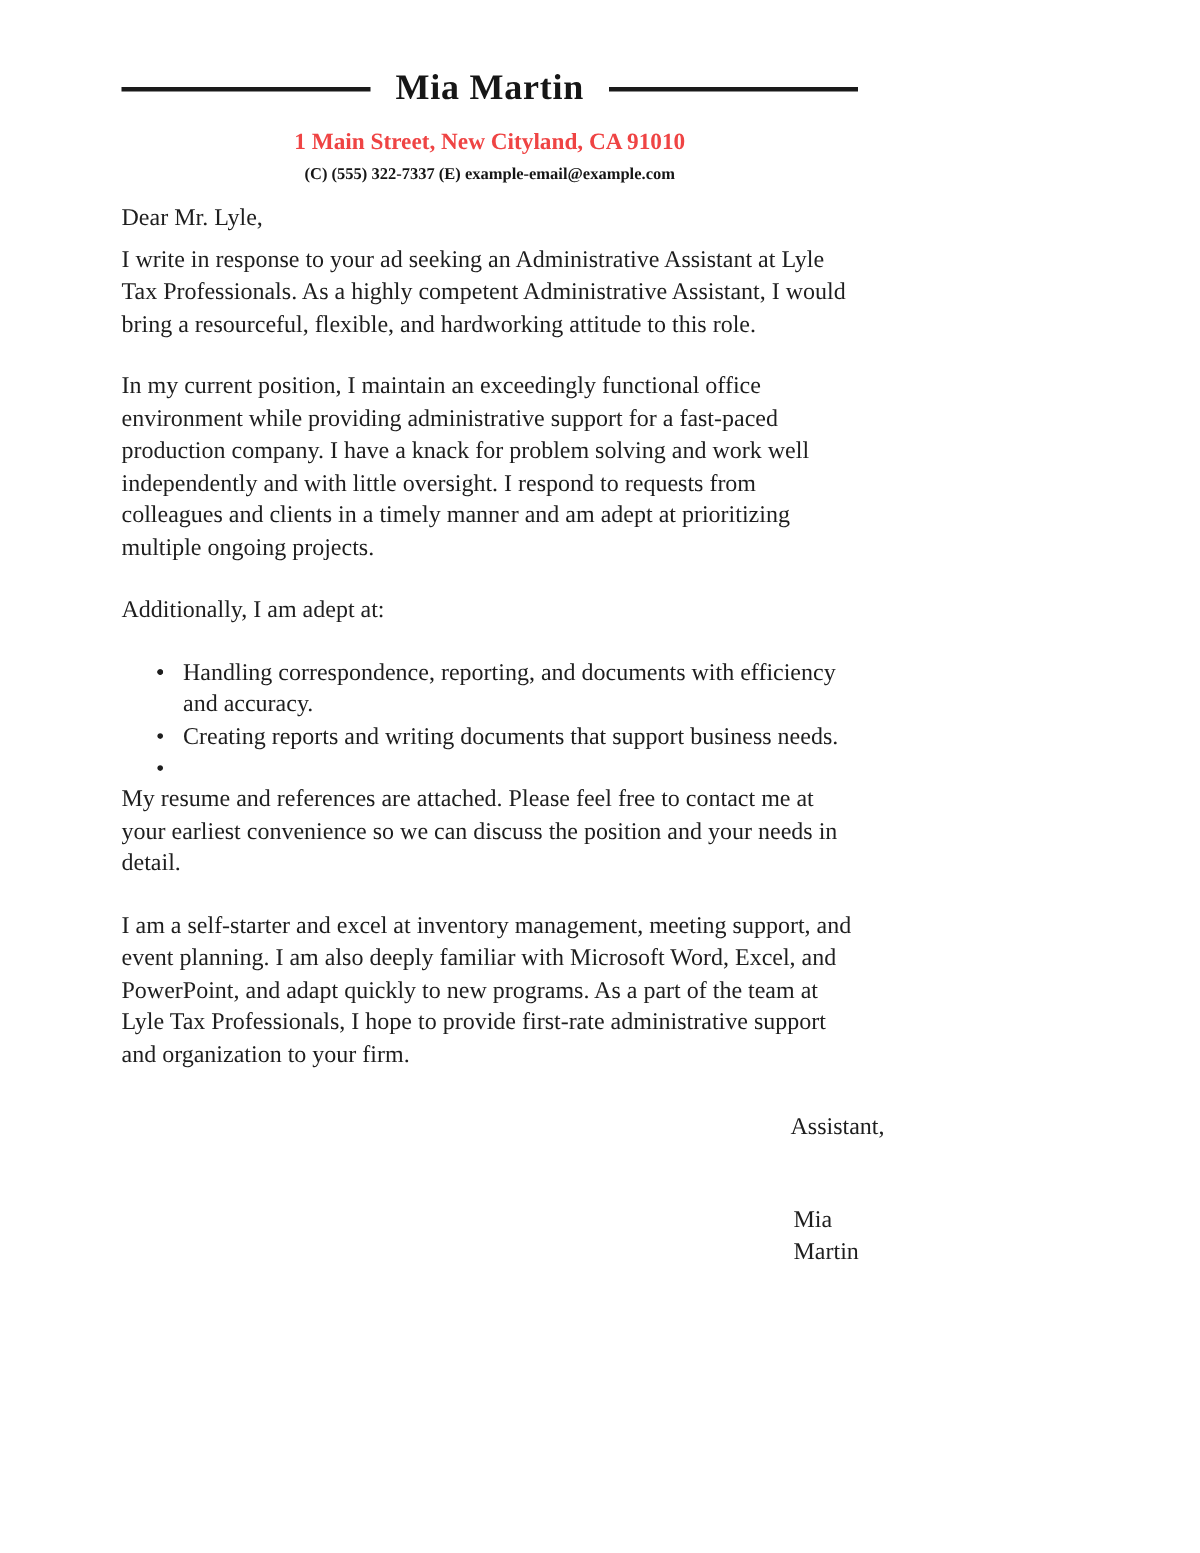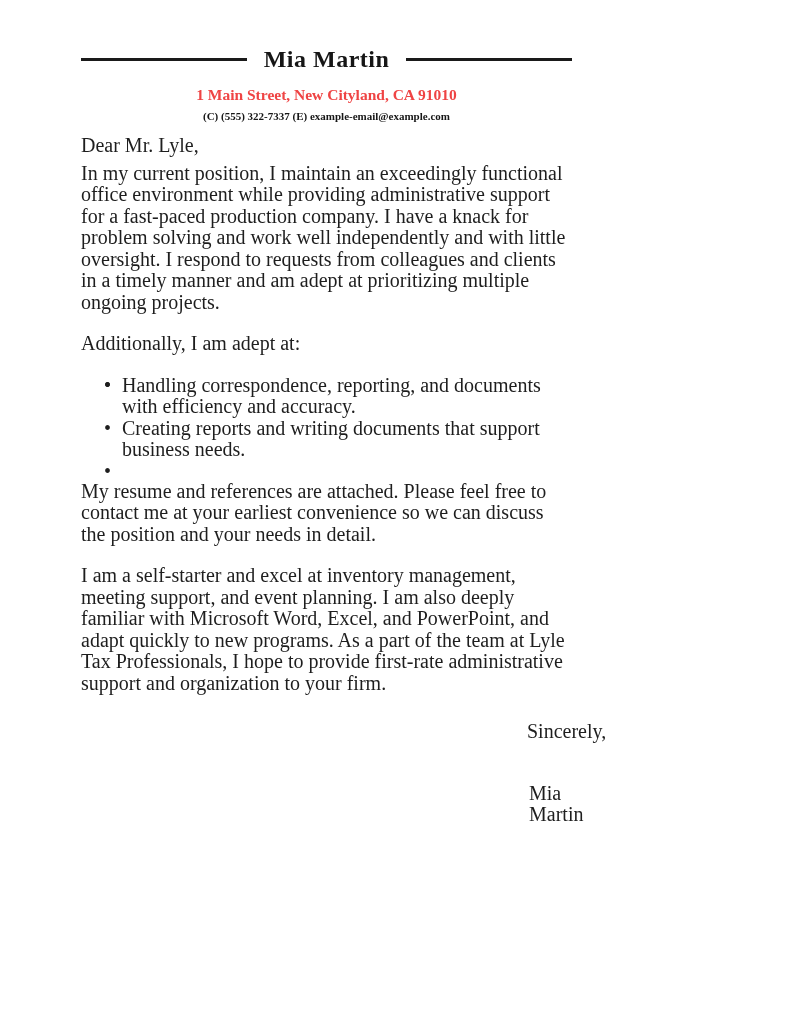--- a/index.html
+++ b/index.html
@@ -52,21 +52,21 @@
     margin: 1px 0 0 0;
     text-align: center;
     font-weight: bold;
     font-size: 11px;
     line-height: 20px;
     color: #161616;
   }
   
   .letter-body {
     margin-top: 9px;
-    font-size: 20px;
+    font-size: 16px;
     line-height: 21.5px;
   }
   .salutation {
     margin: 0 0 6px 0;
   }
   .para {
     margin: 0 0 20px 0;
   }
   .list-intro {
     margin: 0 0 20px 0;
@@ -106,20 +106,21 @@
       <h1 class="lh-name">Mia Martin</h1>
       <span class="rule"></span>
     </div>
     <p class="lh-address">1 Main Street, New Cityland, CA 91010</p>
     <p class="lh-contact">(C) (555) 322-7337 (E) example-email@example.com</p>
   </div>
 
   <div class="letter-body">
     <p class="salutation">Dear Mr. Lyle,</p>
 
+    <p class="para">I write in response to your ad seeking an Administrative Assistant at Lyle Tax Professionals. As a highly competent Administrative Assistant, I would bring a resourceful, flexible, and hardworking attitude to this role.</p>
 
     <p class="para">In my current position, I maintain an exceedingly functional office environment while providing administrative support for a fast-paced production company. I have a knack for problem solving and work well independently and with little oversight. I respond to requests from colleagues and clients in a timely manner and am adept at prioritizing multiple ongoing projects.</p>
 
     <p class="list-intro">Additionally, I am adept at:</p>
 
     <ul class="skills">
       <li>
         <span class="bullet-dot">•</span>
       </li>
       <li>
@@ -133,18 +134,18 @@
       <li>
         <span class="bullet-dot">•</span>
       </li>
     </ul>
 
     <p class="para">My resume and references are attached. Please feel free to contact me at your earliest convenience so we can discuss the position and your needs in detail.</p>
 
     <p class="para">I am a self-starter and excel at inventory management, meeting support, and event planning. I am also deeply familiar with Microsoft Word, Excel, and PowerPoint, and adapt quickly to new programs. As a part of the team at Lyle Tax Professionals, I hope to provide first-rate administrative support and organization to your firm.</p>
 
     <div class="closing-block">
-      <p class="closing">Sincerely,</p>
+      <p class="closing">Assistant,</p>
       <p class="signature">Mia Martin</p>
     </div>
   </div>
 
 </div>
 
 </body></html>

